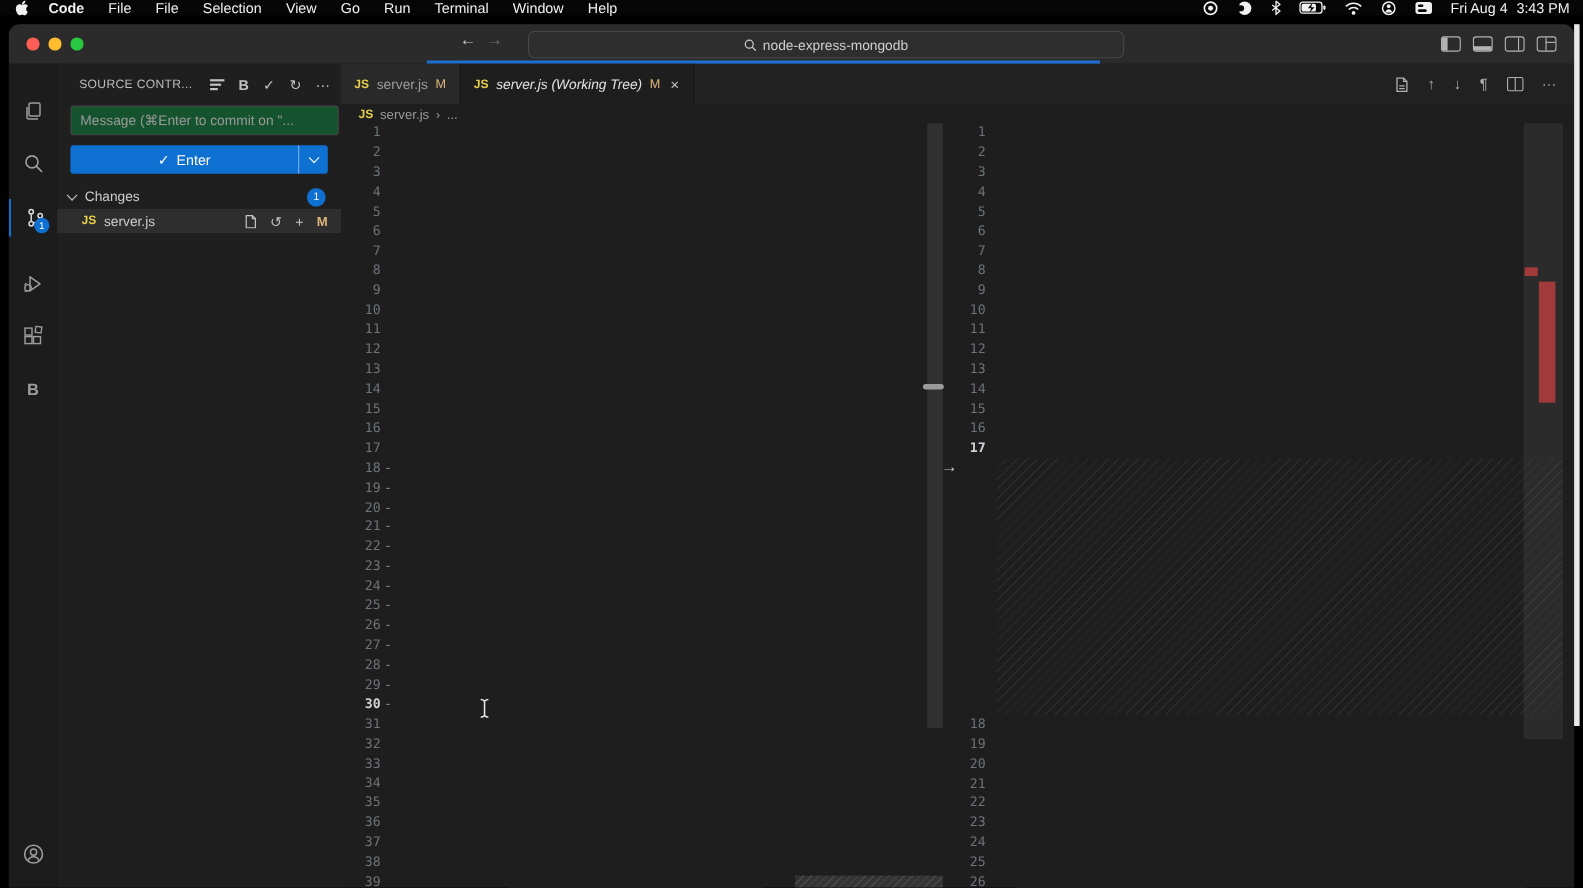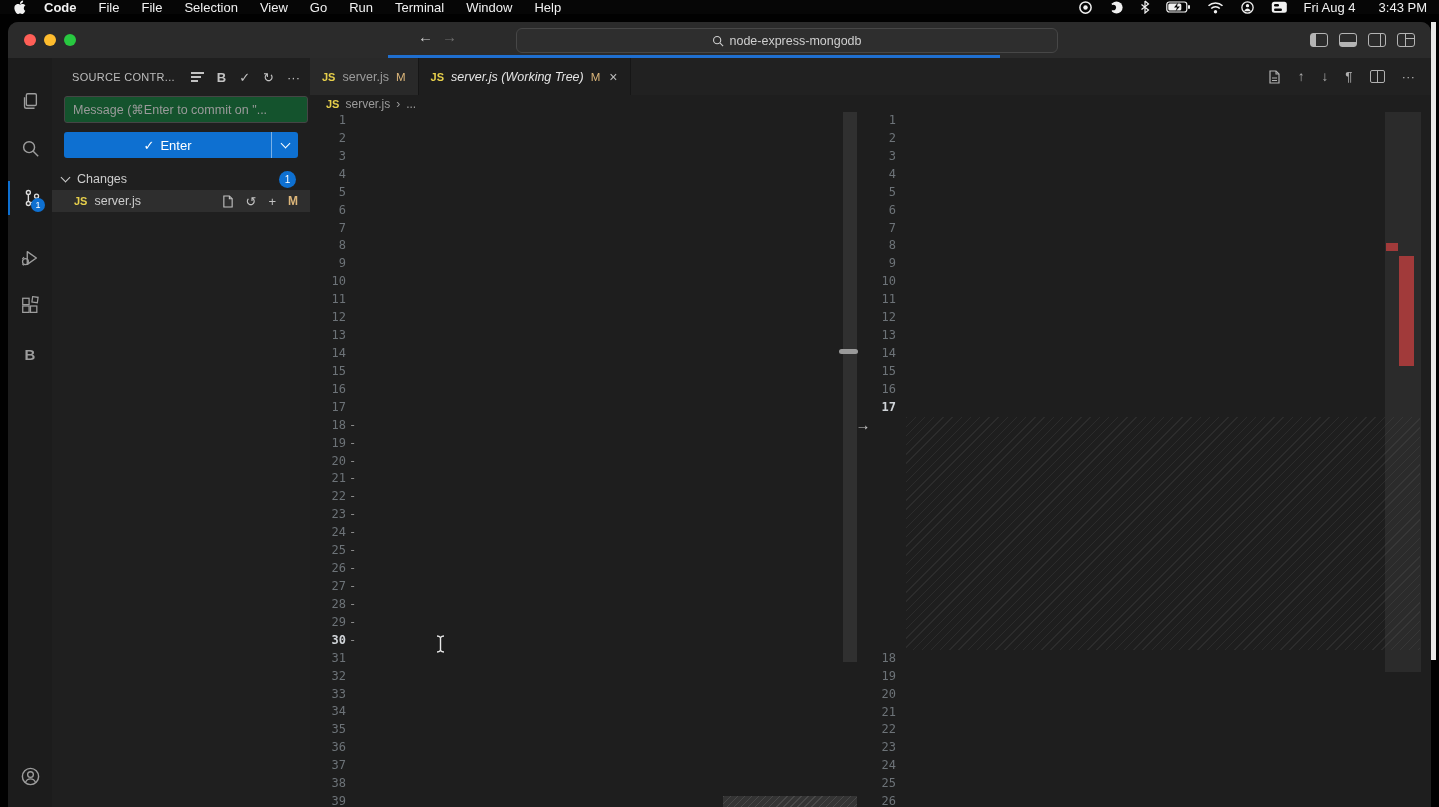--- a/index.html
+++ b/index.html
@@ -7,34 +7,34 @@
        font-family:"Liberation Sans",sans-serif;-webkit-font-smoothing:antialiased;}
   
   #menubar{position:absolute;left:0;top:0;width:1439px;height:14px;background:#060606;
            display:flex;align-items:center;color:#f1f1f1;font-size:13px;}
   #menu-left{display:flex;align-items:center;gap:0;padding-left:12px;}
   #menu-left .mitem{padding:0 11px;cursor:default;}
   #menu-left .mitem.first{font-weight:bold;}
   #apple-logo{margin:0 6px 0 2px;display:flex;align-items:center;}
   #menu-right{margin-left:auto;display:flex;align-items:center;gap:16px;padding-right:12px;}
   .statusico{display:flex;align-items:center;}
-  #menu-clock{display:flex;gap:23px;font-size:13px;}
+  #menu-clock{display:flex;gap:8px;font-size:13px;}
   
   #window{position:absolute;left:8px;top:22px;width:1423px;height:785px;background:#1e1e1e;
           border-radius:10px 10px 0 0;overflow:hidden;}
   #wtitlebar{position:absolute;left:0;top:0;width:100%;height:36px;background:#2b2b2b;border-bottom:1px solid #1a1a1a;}
   .tl{position:absolute;top:12px;width:12px;height:12px;border-radius:50%;}
   #tl-close{left:16px;background:#ff5f57;}
   #tl-min{left:36px;background:#febc2e;}
   #tl-zoom{left:56px;background:#28c840;}
   .navarrow{position:absolute;top:6px;font-size:15px;color:#cfcfcf;}
   #nav-fwd{color:#6f6f6f;}
   #searchbox{position:absolute;left:472px;top:6px;width:540px;height:23px;background:#2e2e2e;
              border:1px solid #474747;border-radius:6px;display:flex;align-items:center;justify-content:center;
-             color:#cfcfcf;font-size:12.5px;gap:5px;margin-left:36px;}
+             color:#cfcfcf;font-size:12.5px;gap:5px;}
   .layoutico{position:absolute;top:11px;width:16px;height:12px;border:1.2px solid #b4b4b4;border-radius:3px;}
   .layoutico .fillL{position:absolute;left:0;top:0;bottom:0;width:5px;background:#b4b4b4;}
   .layoutico .fillB{position:absolute;left:0;right:0;bottom:0;height:4px;background:#b4b4b4;}
   .layoutico .lineR{position:absolute;right:4px;top:0;bottom:0;border-left:1.2px solid #b4b4b4;}
   .layoutico .mids{position:absolute;left:7px;top:0;bottom:0;border-left:1.2px solid #b4b4b4;}
   .layoutico .midh{position:absolute;left:7px;right:0;top:4px;border-top:1.2px solid #b4b4b4;}
   #progressline{position:absolute;left:380px;top:33px;width:612px;height:2.5px;background:#1f6fd0;}
   
   #activitybar{position:absolute;left:0;top:36px;width:44px;bottom:0;background:#1c1c1c;border-right:1px solid #141414;}
   .actico{position:absolute;left:0;width:44px;height:34px;display:flex;align-items:center;justify-content:center;color:#9d9d9d;}

